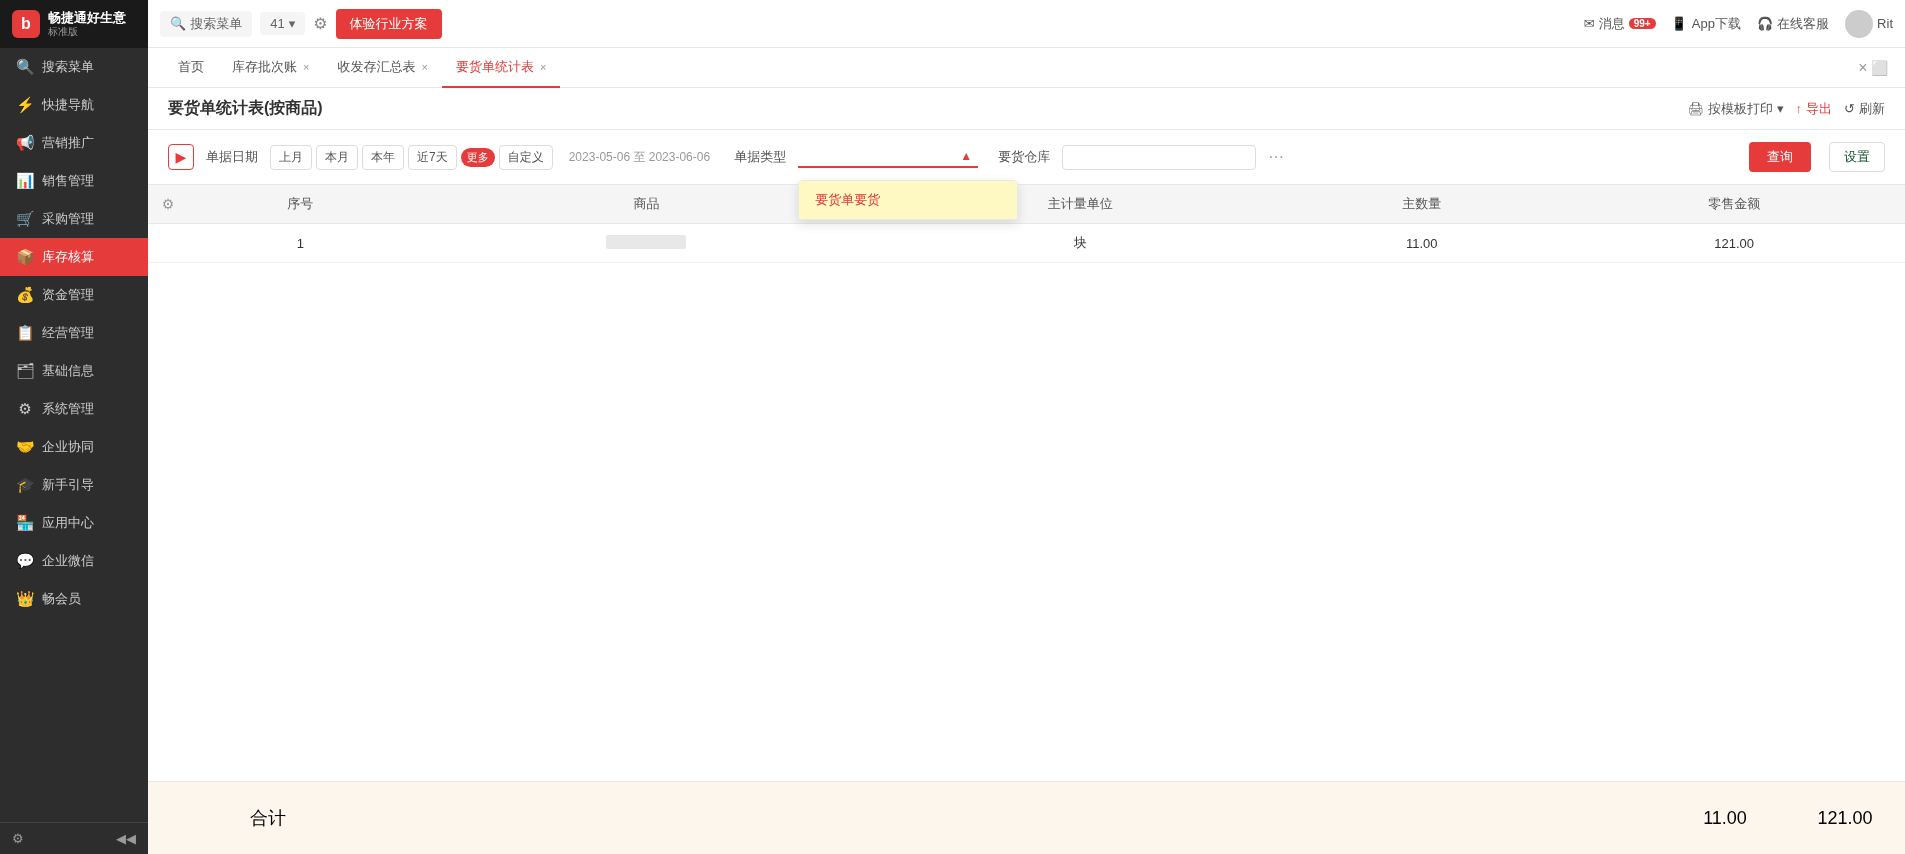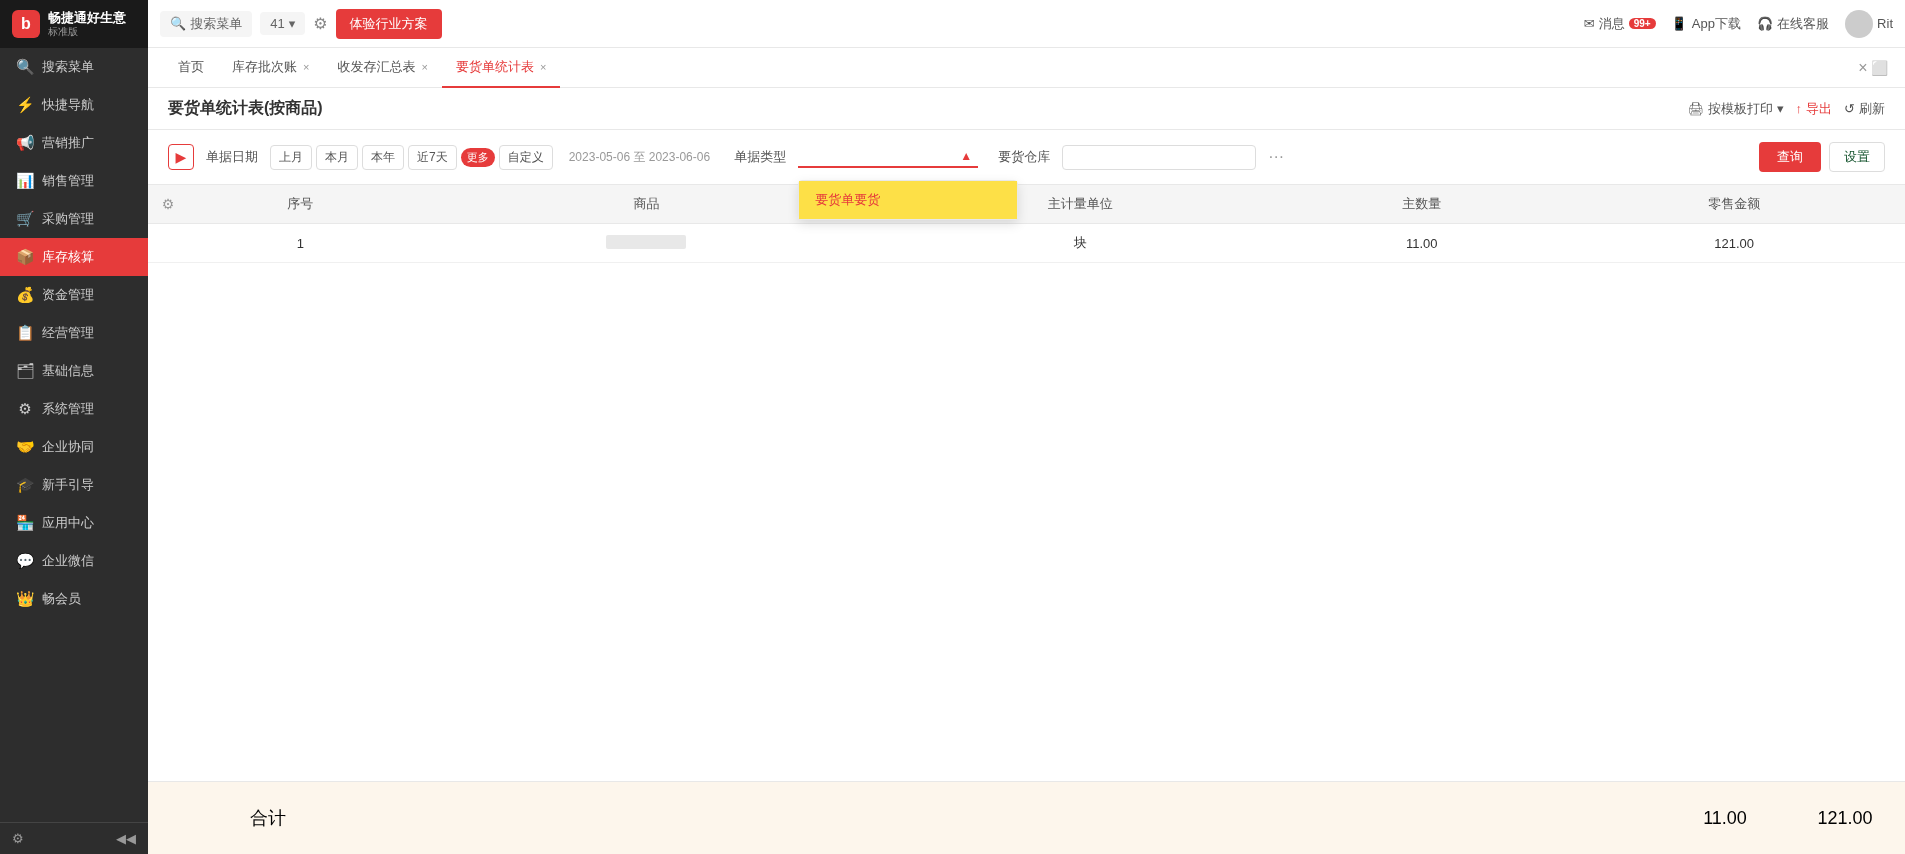--- a/index.html
+++ b/index.html
@@ -180,21 +180,21 @@
     }
     .dropdown-menu {
       position: absolute; top: 100%; left: 0; z-index: 101;
       background: #fff; border: 1px solid #e8e8e8; border-radius: 4px;
       box-shadow: 0 4px 12px rgba(0,0,0,0.12); min-width: 200px;
       margin-top: 2px;
     }
     .dropdown-item {
       padding: 10px 16px; cursor: pointer; font-size: 13px; color: #333;
     }
-    .dropdown-item.selected { background: #fde047; color: #e63b3b; }
+    .dropdown-item.selected { background: #fef9c3; color: #e63b3b; }
 
     
     .table-container { background: #fff; margin: 0; flex: 1; }
     .data-table { width: 100%; border-collapse: collapse; }
     .data-table th {
       background: #f5f5f5; border-bottom: 1px solid #e8e8e8;
       padding: 10px 12px; font-size: 13px; color: #555;
       text-align: center; font-weight: normal;
     }
     .data-table td {
@@ -396,21 +396,21 @@
 
         <div class="dropdown-menu" style="top:32px;left:0;width:220px;">
           <div class="dropdown-item selected">要货单要货</div>
         </div>
       </div>
 
       <span class="filter-warehouse-label">要货仓库</span>
       <input class="filter-warehouse-input" value="" placeholder="" style="">
       <span class="filter-more-btn">···</span>
 
-      <div style="margin-left:auto;display:flex;gap:8px;align-items:center;">
+      <div style="margin-left:auto;display:flex;gap:18px;align-items:center;">
         <button class="query-btn">查询</button>
         <button class="settings-btn">设置</button>
       </div>
     </div>
 
     <div class="table-container">
       <table class="data-table">
         <thead>
           <tr>
             <th class="th-settings">

